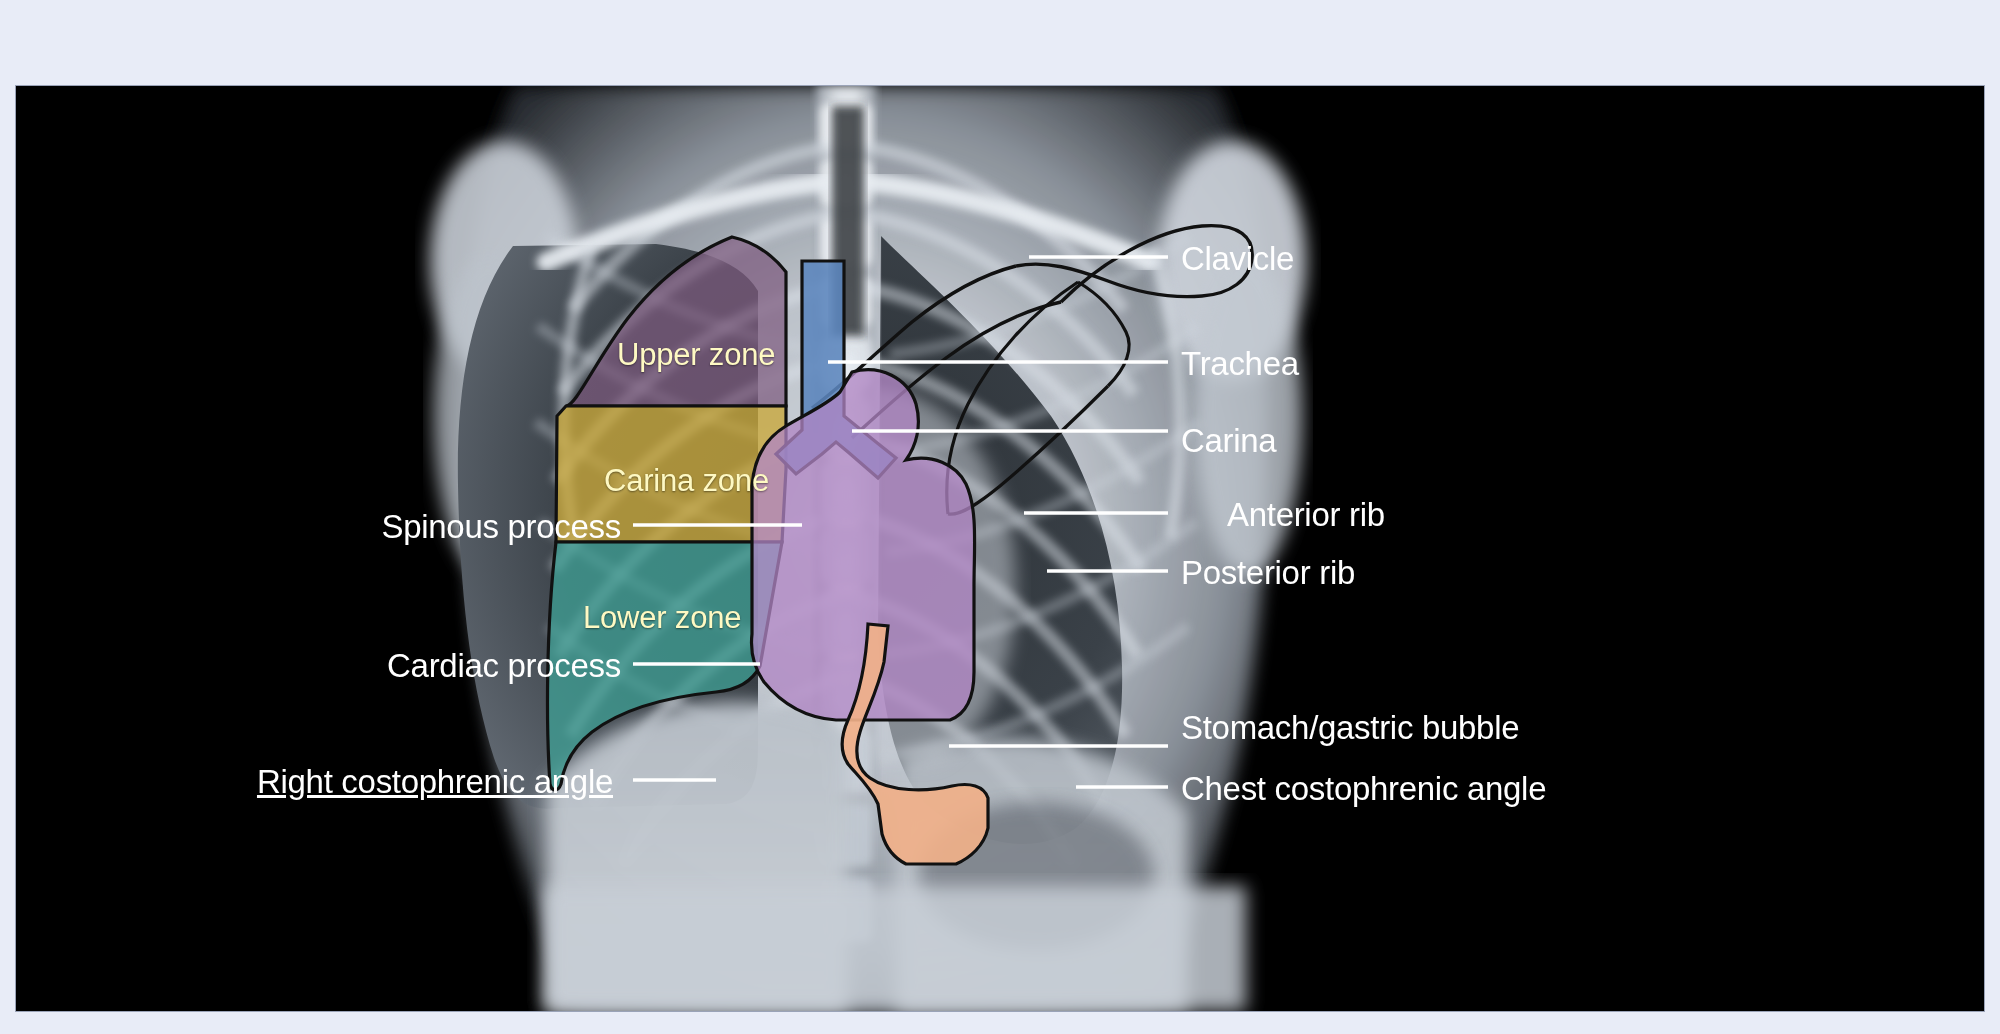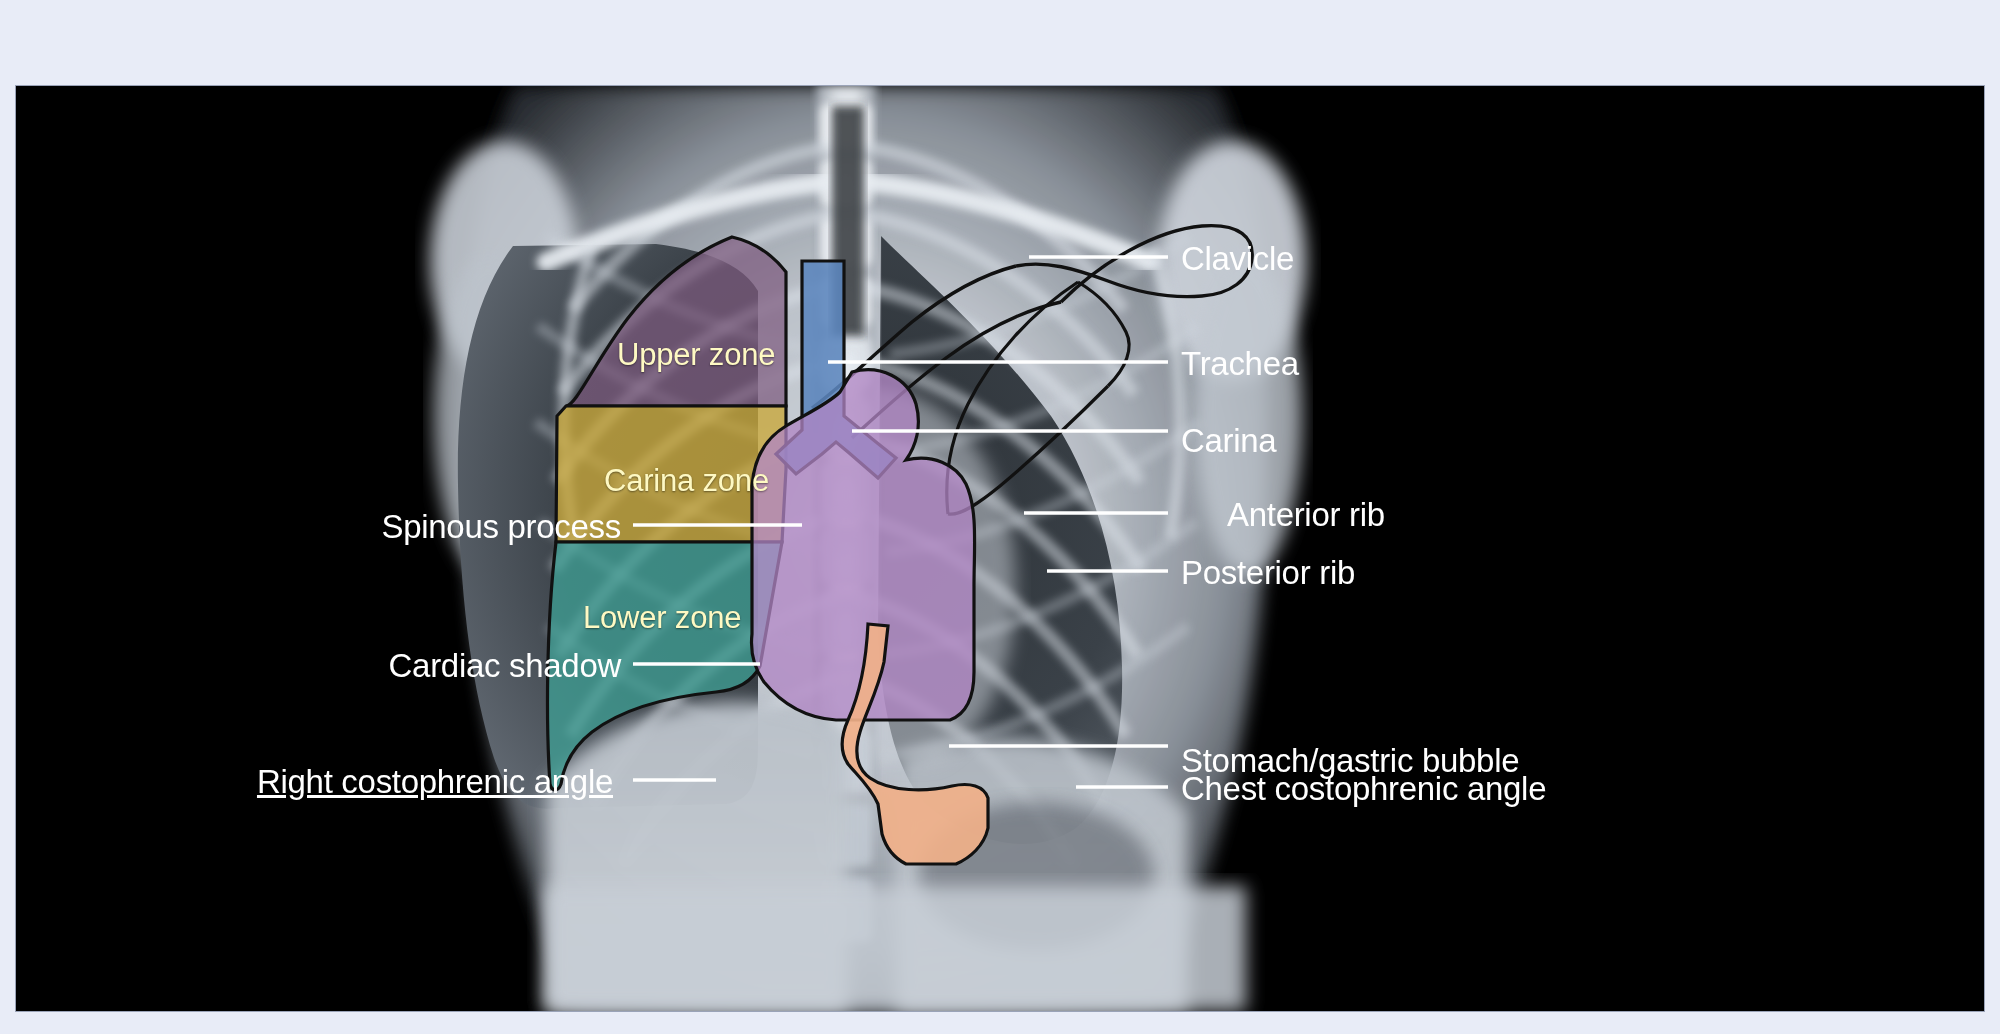--- a/index.html
+++ b/index.html
@@ -311,21 +311,21 @@
 
     <div class="zone-lbl" style="left:601px; top:253px;">Upper zone</div>
     <div class="zone-lbl" style="left:588px; top:379px;">Carina zone</div>
     <div class="zone-lbl" style="left:567px; top:516px;">Lower zone</div>
 
     <div class="lbl lbl-right" style="left:1165px; top:156px;">Clavicle</div>
     <div class="lbl lbl-right" style="left:1165px; top:261px;">Trachea</div>
     <div class="lbl lbl-right" style="left:1165px; top:330px;margin-top:8px;">Carina</div>
     <div class="lbl lbl-right" style="left:1165px; top:412px;margin-left:46px;">Anterior rib</div>
     <div class="lbl lbl-right" style="left:1165px; top:470px;">Posterior rib</div>
-    <div class="lbl lbl-right" style="left:1165px; top:658px;">Stomach/gastric bubble</div>
+    <div class="lbl lbl-right" style="left:1165px; top:625px;">Stomach/gastric bubble</div>
     <div class="lbl lbl-right" style="left:1165px; top:686px;">Chest costophrenic angle</div>
 
     <div class="lbl lbl-left" style="right:1363px; top:424px;">Spinous process</div>
-    <div class="lbl lbl-left" style="right:1363px; top:563px;">Cardiac shadow</div>
+    <div class="lbl lbl-left" style="right:1363px; top:563px;">Cardiac process</div>
     <div class="lbl lbl-left" style="right:1371px; top:679px;text-decoration:underline;">Right costophrenic angle</div>
 
   </div>
 </div>
 
 </body></html>

